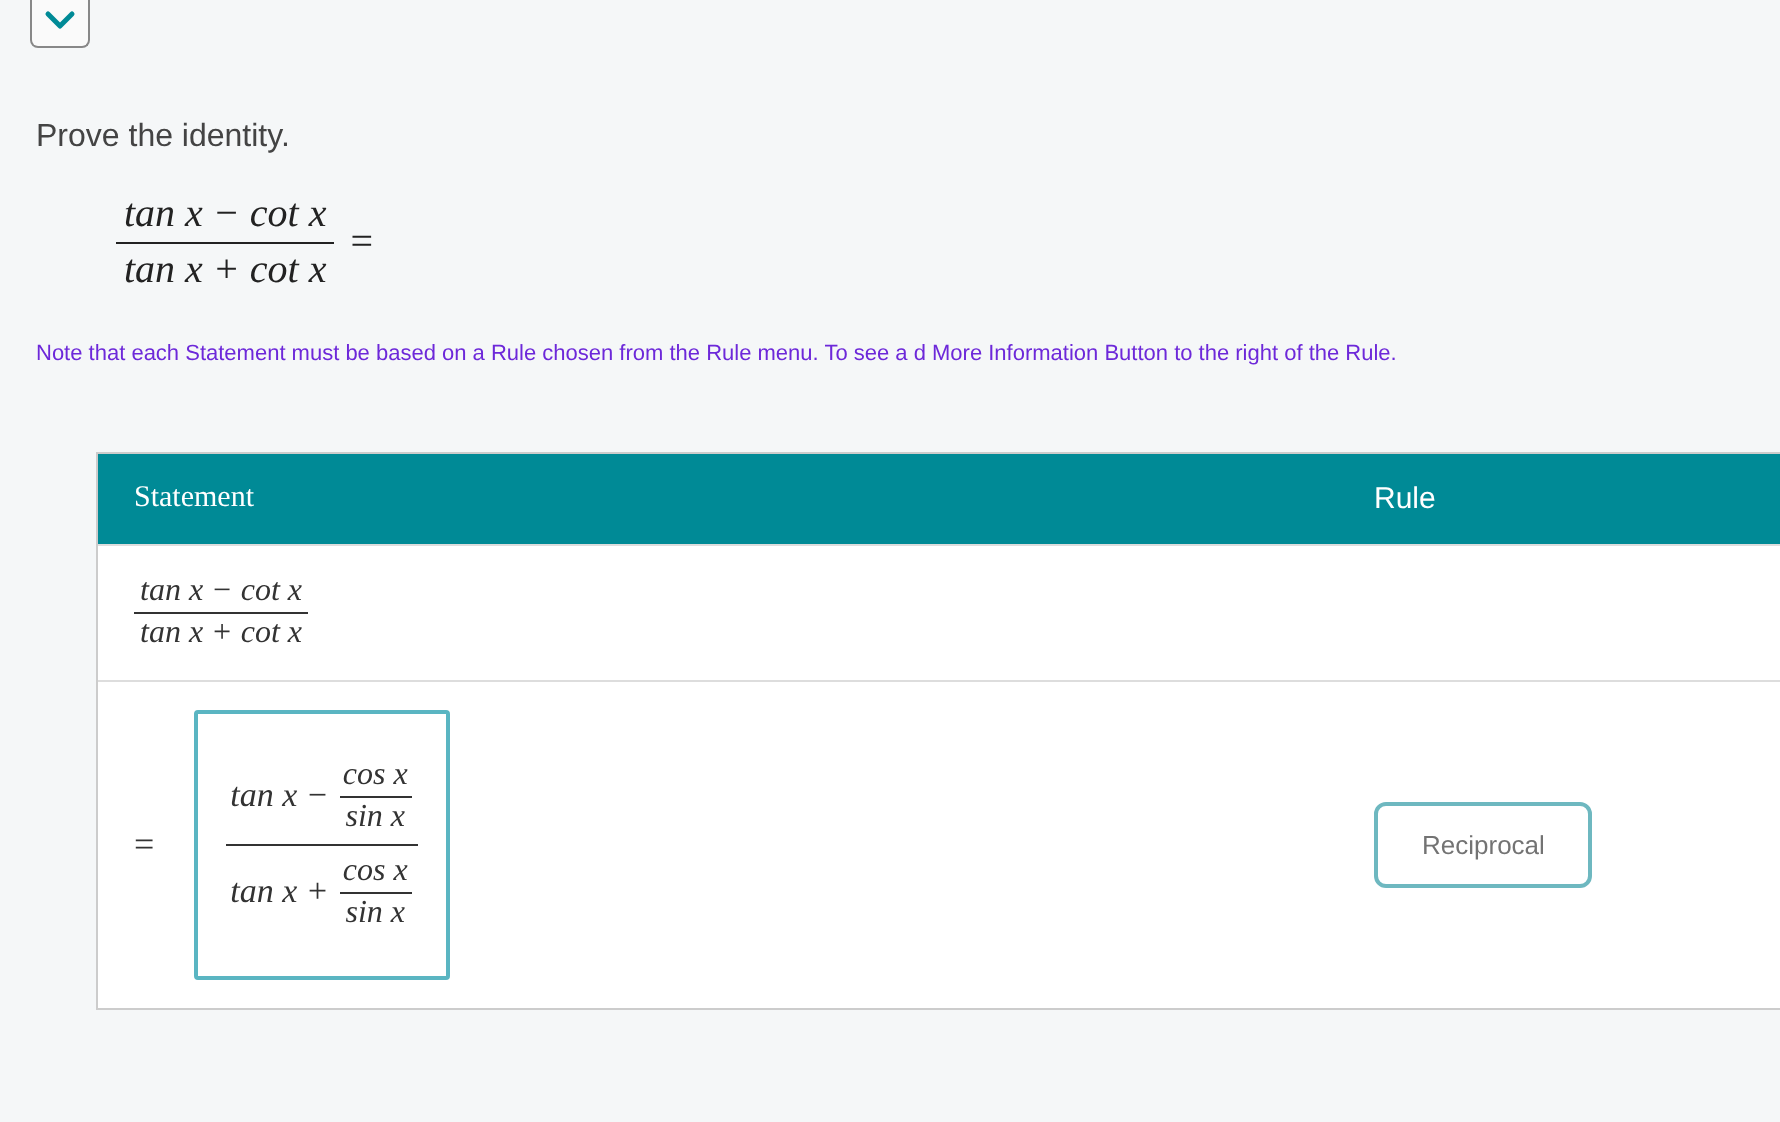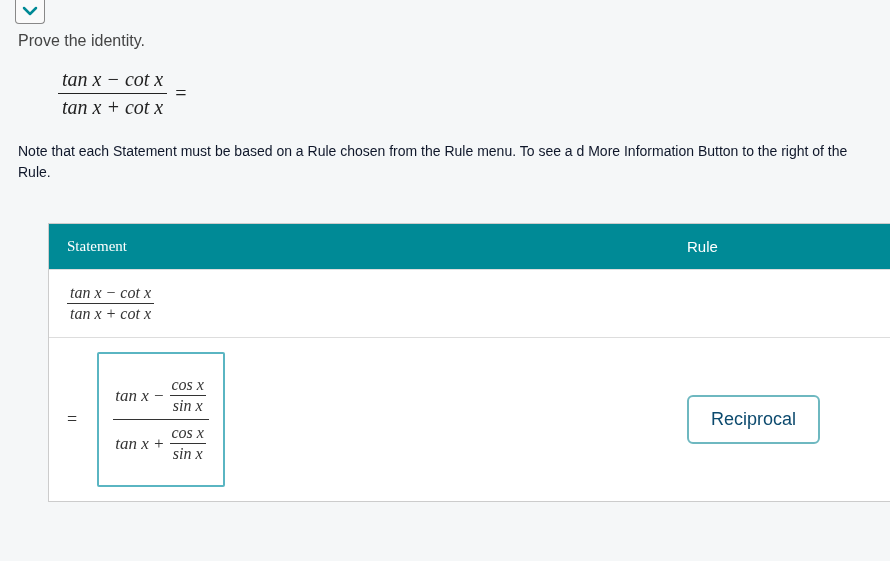--- a/index.html
+++ b/index.html
@@ -26,41 +26,42 @@
       background: #fafafa;
     }
     .chevron-box svg { width: 16px; height: 12px; }
     .content {
       padding: 32px 18px 0 18px;
     }
     .prompt {
       font-size: 16px;
       color: #444;
       margin-bottom: 18px;
+      margin-top: 28px;
     }
     .equation {
       font-family: 'Times New Roman', serif;
       font-size: 20px;
       color: #222;
       margin: 0 0 22px 40px;
       display: flex;
       align-items: center;
       gap: 8px;
     }
     .fraction {
       display: inline-flex;
       flex-direction: column;
       align-items: center;
       vertical-align: middle;
     }
     .fraction .num { padding: 0 4px 2px; }
     .fraction .den { padding: 2px 4px 0; border-top: 1.5px solid #222; }
     .note {
-      font-size: 14px;
-      color: #0f172a;
+      font-size: 11px;
+      color: #6d28d9;
       line-height: 1.5;
       margin-bottom: 40px;
     }
     .proof-table {
       margin: 0 0 0 30px;
       border: 1px solid #ccc;
       background: #fff;
       width: 852px;
       border-collapse: collapse;
     }
@@ -124,23 +125,23 @@
     .input-box .big-num, .input-box .big-den {
       display: flex;
       align-items: center;
       gap: 4px;
       padding: 4px 2px;
     }
     .input-box .big-den { border-top: 1.2px solid #333; }
     .rule-btn {
       border: 2px solid #6eb8c0;
       background: #fff;
-      color: #0c4a6e;
+      color: #737373;
       padding: 12px 22px;
-      font-size: 18px;
+      font-size: 13px;
       border-radius: 6px;
       cursor: pointer;
       font-family: Arial, sans-serif;
     }
     sup { font-size: 0.7em; vertical-align: super; }
     .it { font-style: italic; }
   </style>
 </head>
 <body>
 

